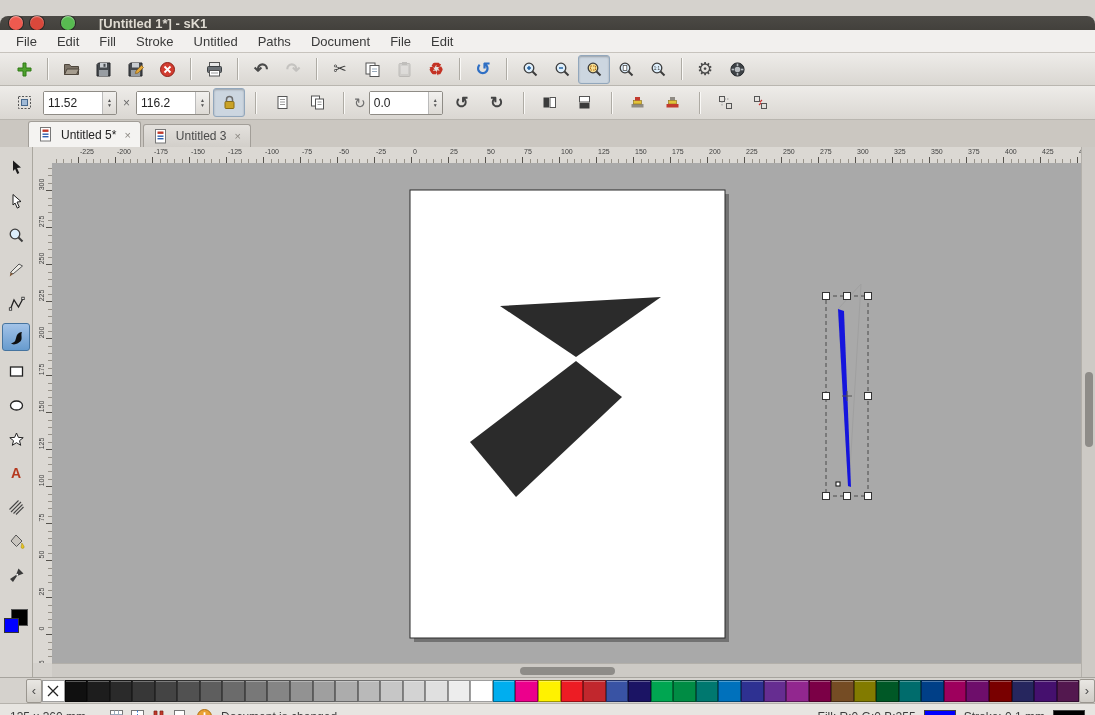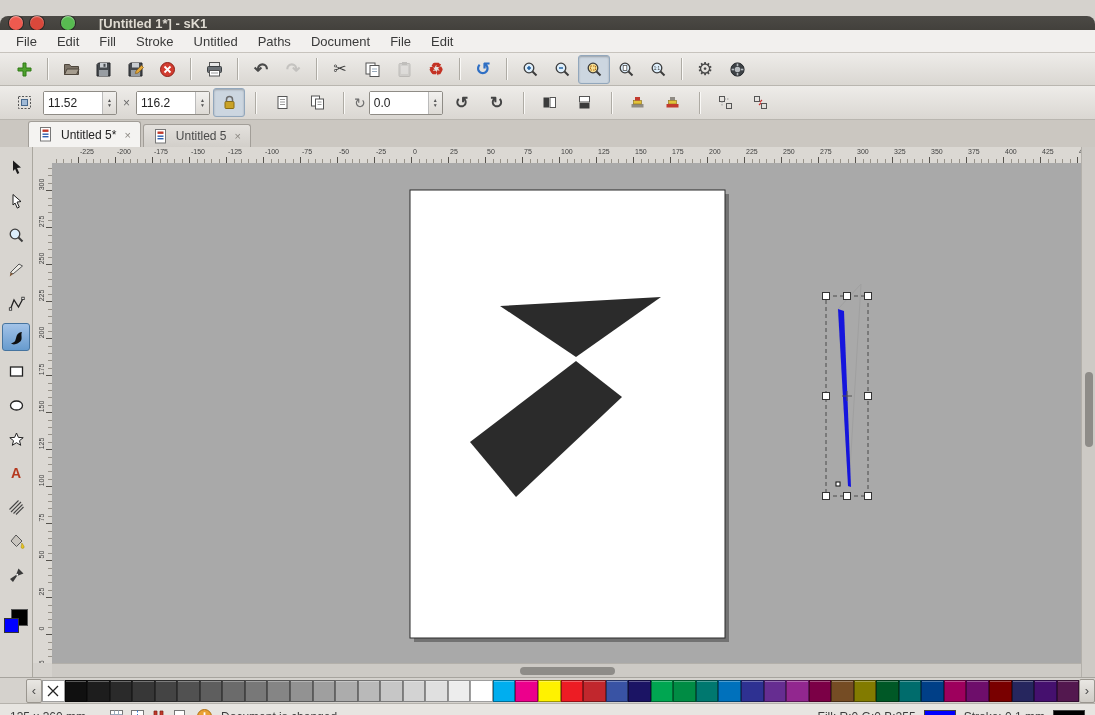--- a/index.html
+++ b/index.html
@@ -400,21 +400,21 @@
     </span>
     <span class="tab">
       <span class="gicon">
         <svg width="17" height="17" viewBox="0 0 17 17">
           <rect x="2.5" y="1.5" width="10" height="13.5" fill="#fff" stroke="#777"></rect>
           <rect x="4.5" y="3.5" width="6" height="2.4" fill="#c0392b"></rect>
           <rect x="4.5" y="7.5" width="6" height="1.4" fill="#2e5fae"></rect>
           <rect x="4.5" y="10" width="6" height="1.4" fill="#2e5fae"></rect>
         </svg>
       </span>
-      <span class="tab-label">Untitled 5</span>
+      <span class="tab-label">Untitled 3</span>
       <span class="tab-close">×</span>
     </span>
   </div>
 
 <div class="abs corner"></div>
 <div class="abs hruler">
     <span class="r-tick-h" style="left:26px"></span>
     <span class="r-lbl" style="left:28px;top:1px;">-225</span>
     <span class="r-tick-h" style="left:63px"></span>
     <span class="r-lbl" style="left:65px;top:1px;">-200</span>

